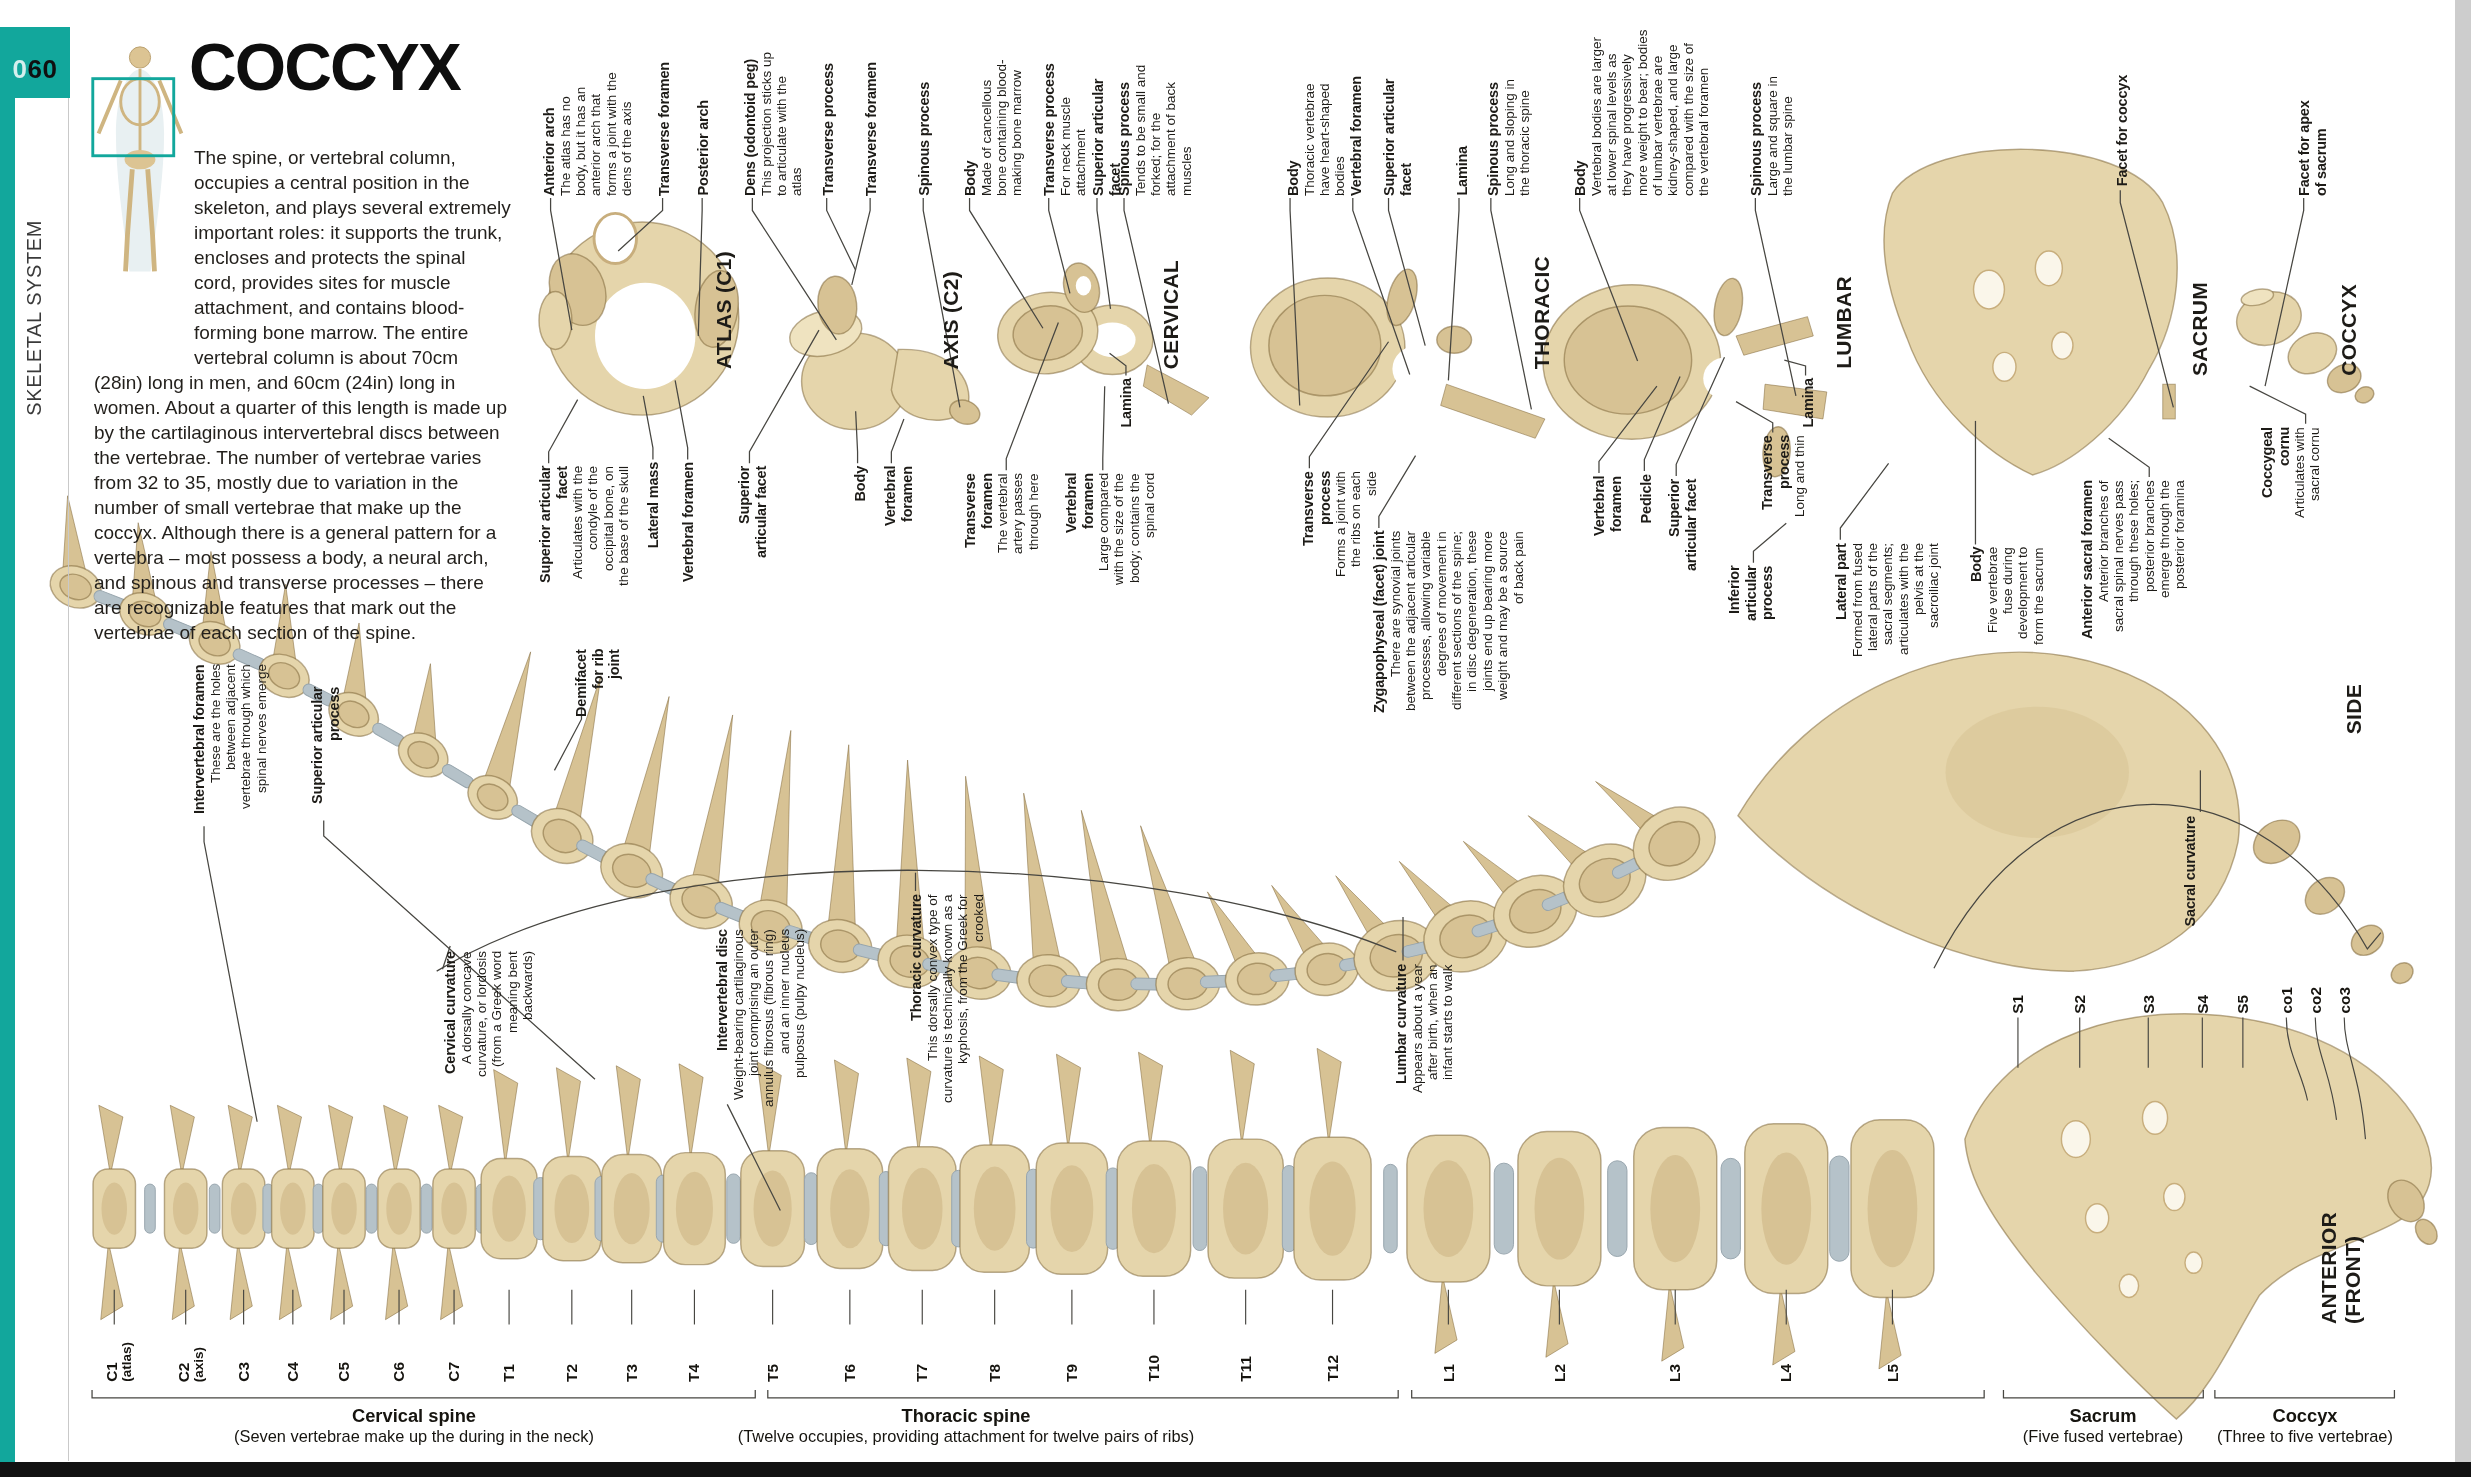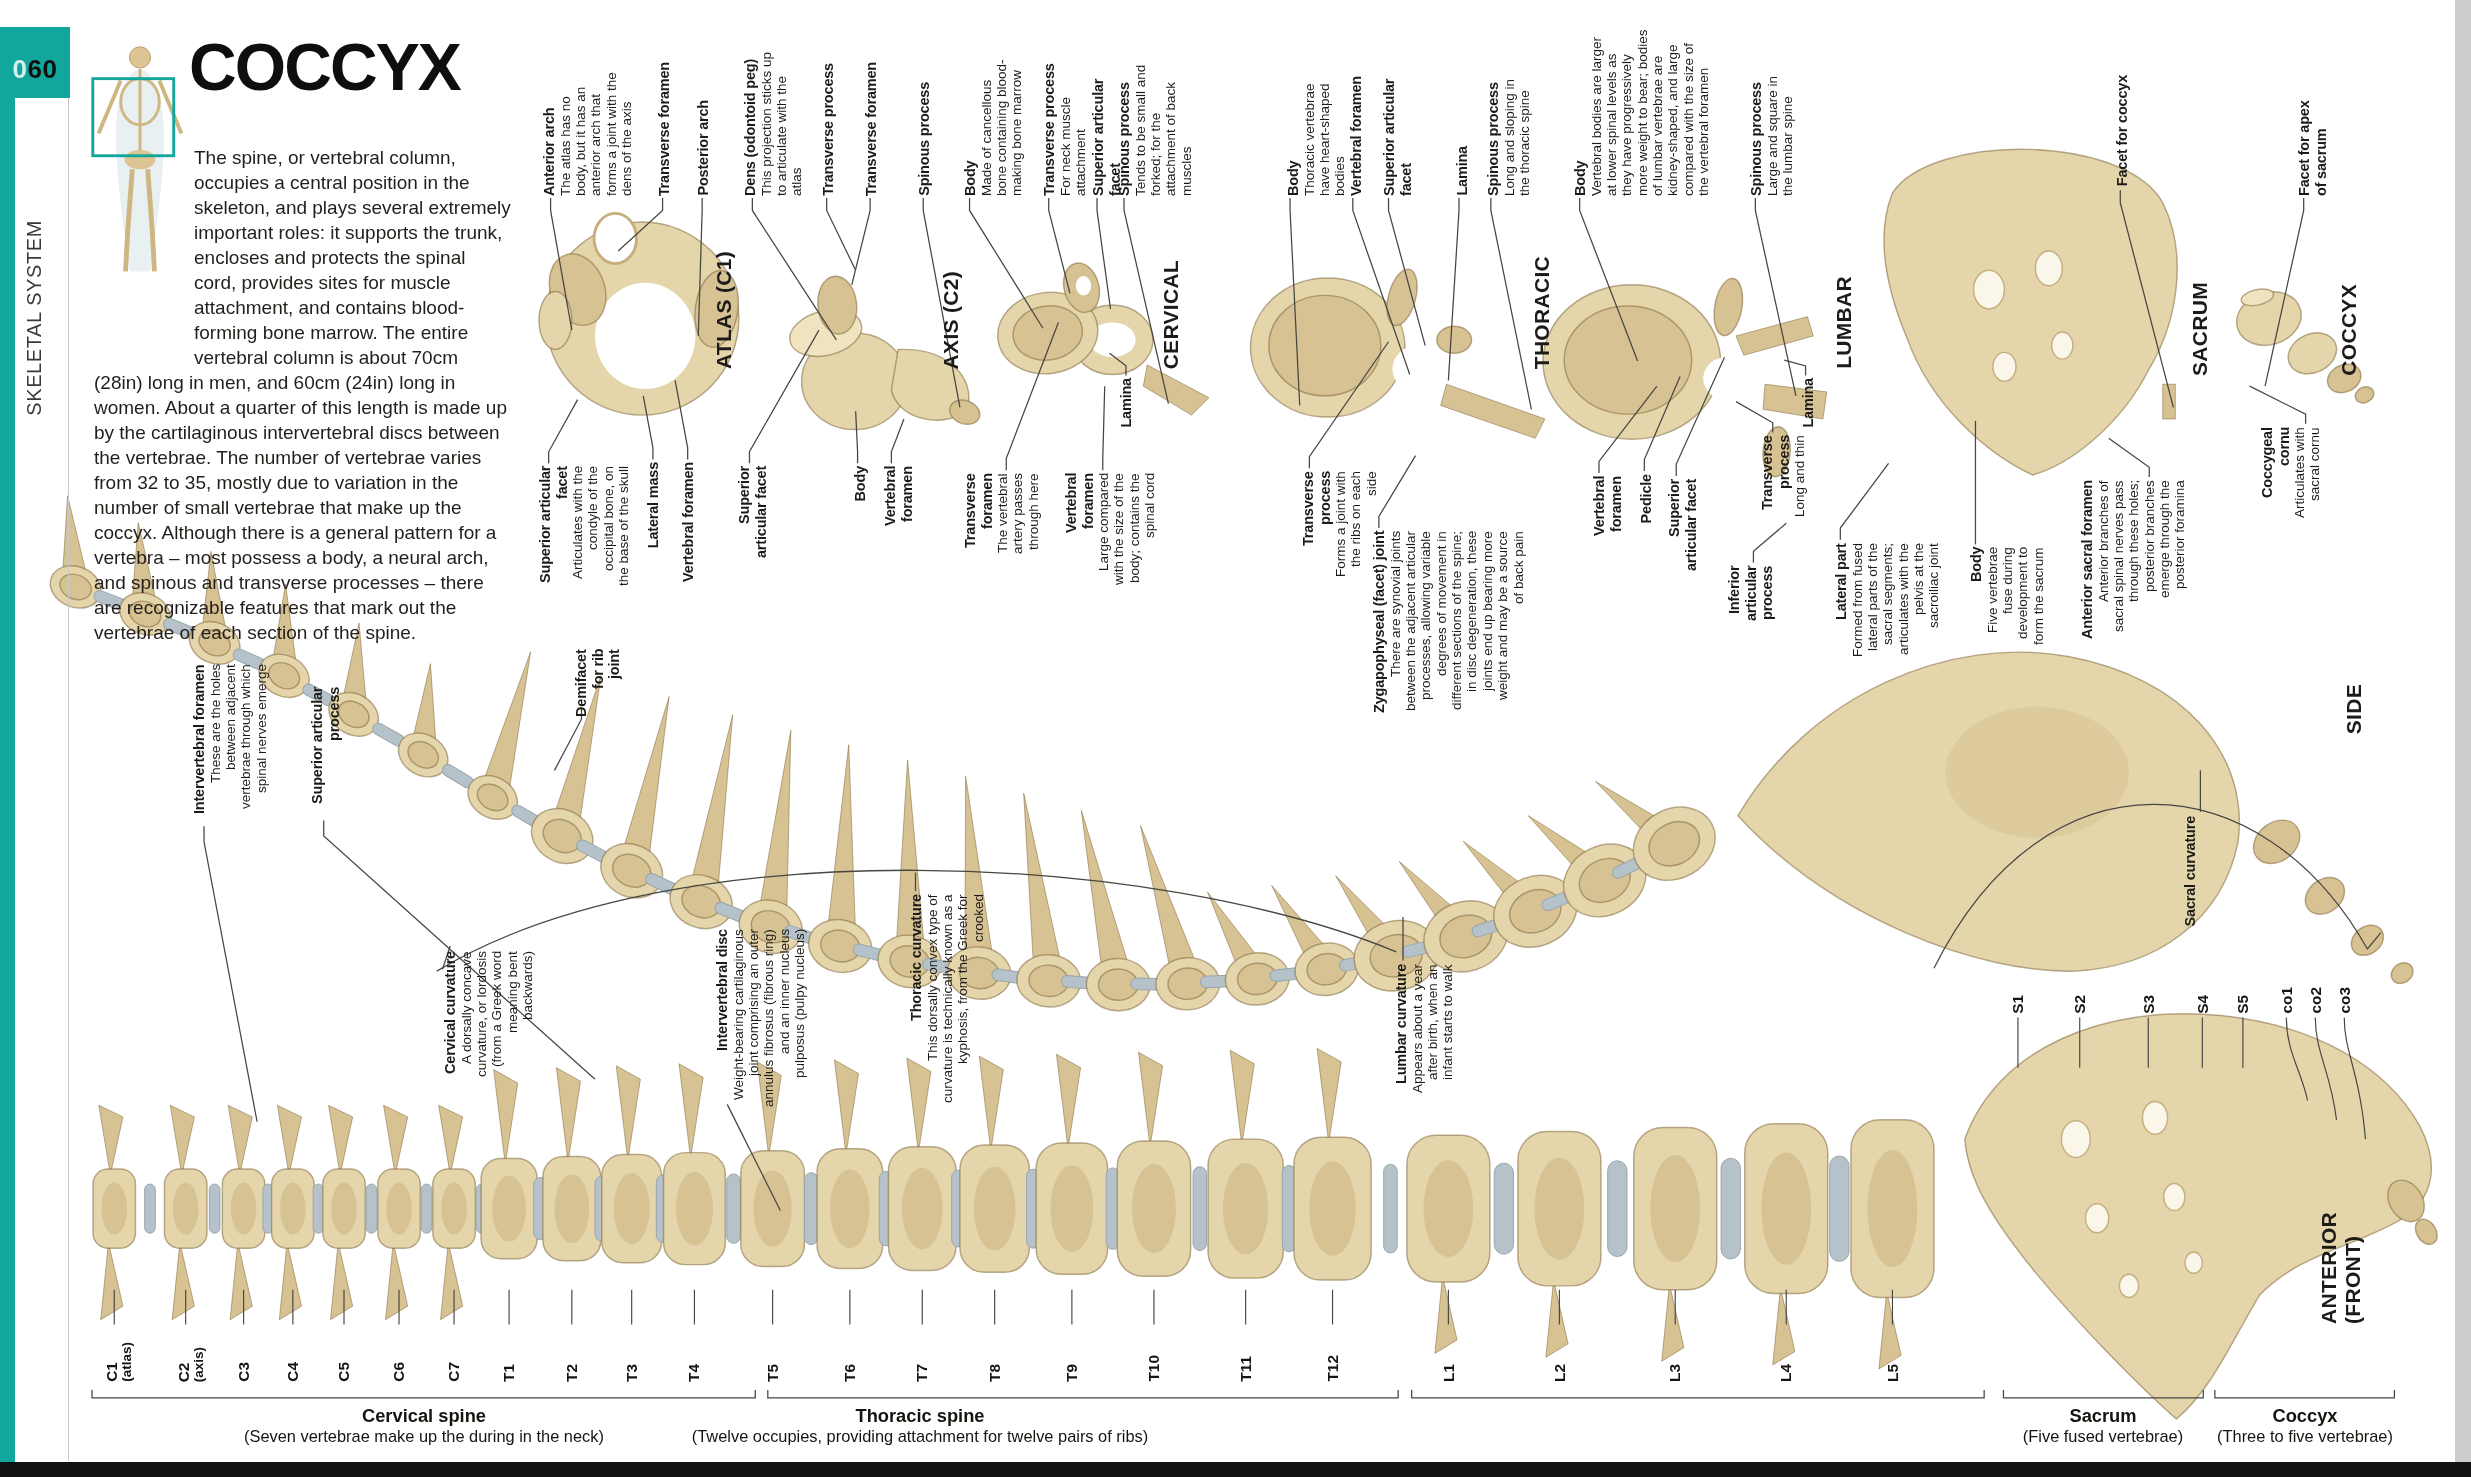--- a/index.html
+++ b/index.html
@@ -691,25 +691,25 @@
   <div class="tick up" style="left:2279px">
       <span class="tid">co1</span>
     </div>
   <div class="tick up" style="left:2308px">
       <span class="tid">co2</span>
     </div>
   <div class="tick up" style="left:2337px">
       <span class="tid">co3</span>
     </div>
 
-  <div class="cap" style="left:424px">
+  <div class="cap" style="left:414px">
       <div class="cn">Cervical spine</div>
       <div class="cd">(Seven vertebrae make up the during in the neck)</div>
     </div>
-  <div class="cap" style="left:920px">
+  <div class="cap" style="left:966px">
       <div class="cn">Thoracic spine</div>
       <div class="cd">(Twelve occupies, providing attachment for twelve pairs of ribs)</div>
     </div>
   <div class="cap" style="left:2103px">
       <div class="cn">Sacrum</div>
       <div class="cd">(Five fused vertebrae)</div>
     </div>
   <div class="cap" style="left:2305px">
       <div class="cn">Coccyx</div>
       <div class="cd">(Three to five vertebrae)</div>

